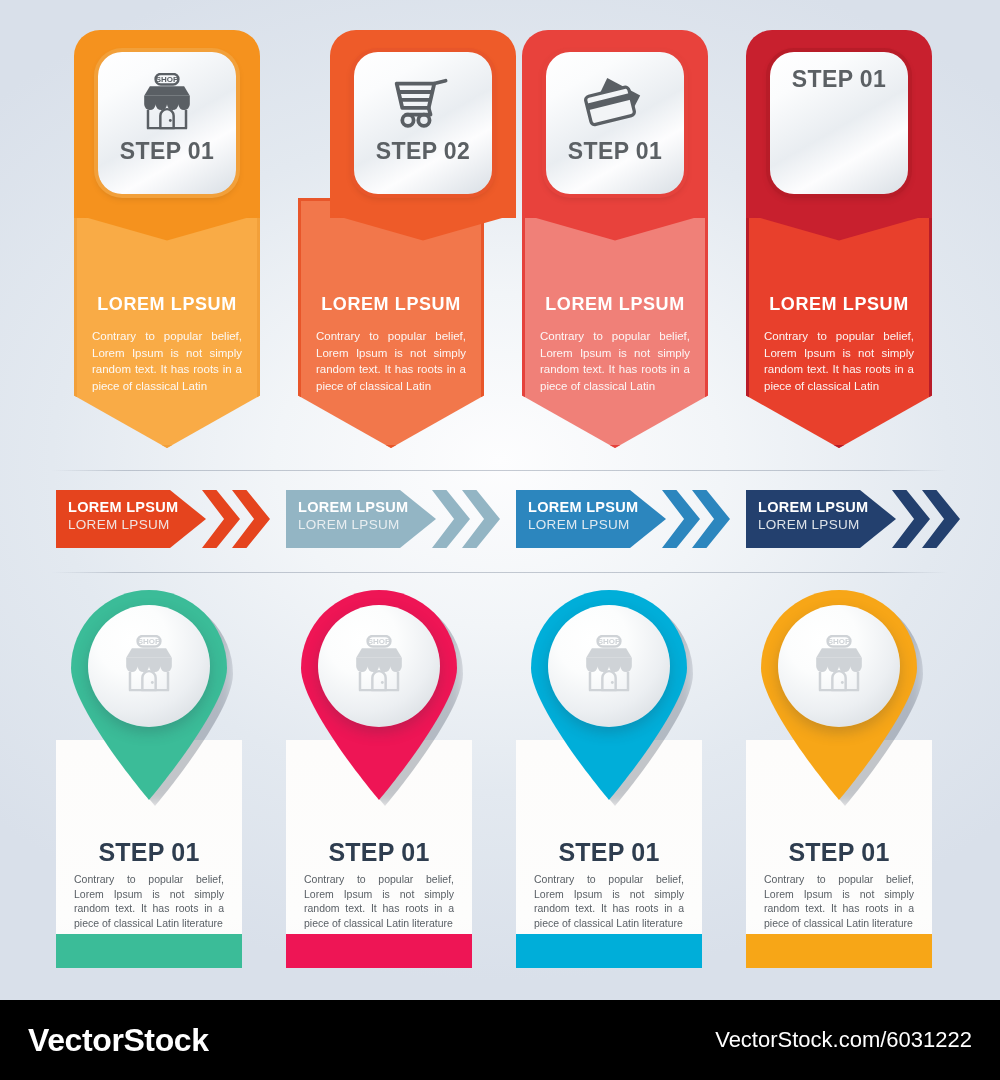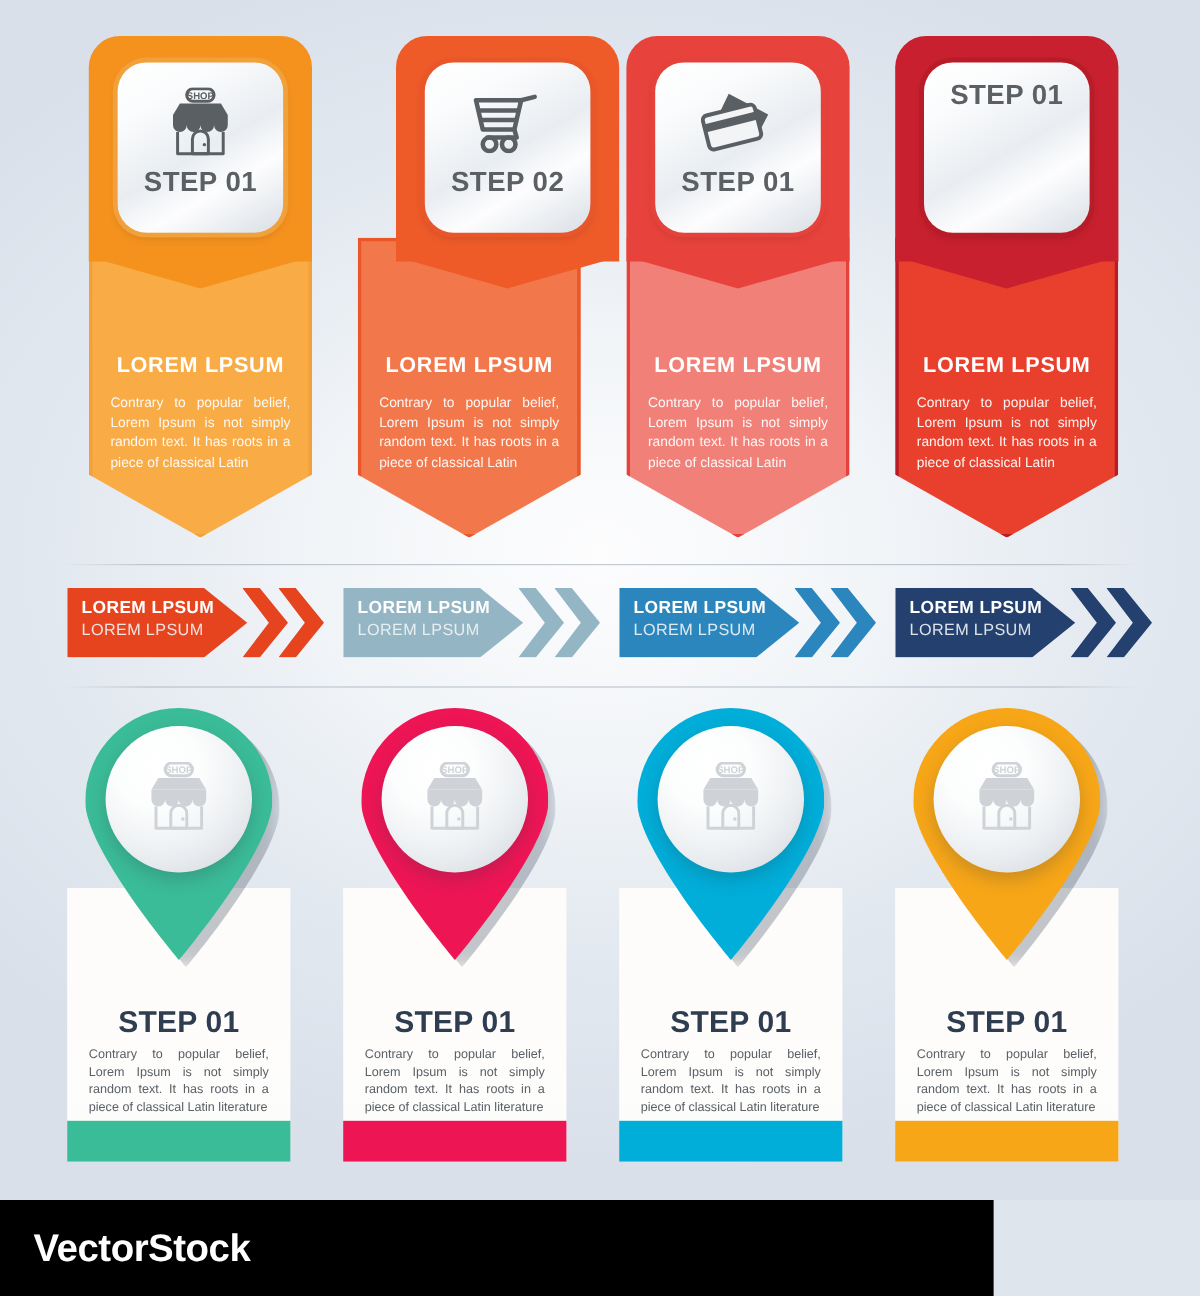--- a/index.html
+++ b/index.html
@@ -112,21 +112,21 @@
   }
   .pin-ball {
     position:absolute; left:17px; top:15px; width:122px; height:122px; border-radius:50%;
     background:radial-gradient(circle at 36% 28%,#ffffff 0%,#fcfdfd 30%,#eceff2 62%,#cfd5da 100%);
     box-shadow:0 6px 14px rgba(40,50,65,.22);
     display:flex; align-items:center; justify-content:center;
   }
 
   
   #footer {
-    position:absolute; left:0; top:1000px; width:828px; height:80px;
+    position:absolute; left:0; top:1000px; width:1000px; height:80px;
     background:#000; display:flex; align-items:center;
   }
   #footer .vs-logo {
     color:#fff; font-size:32px; font-weight:bold; margin-left:28px;
     font-family:"Liberation Sans", sans-serif; letter-spacing:-.4px;
   }
   #footer .vs-url {
     color:#fff; font-size:22px; position:absolute; right:28px;
     font-family:"Liberation Sans", sans-serif;
   }
@@ -341,13 +341,14 @@
               </svg></span>
           </div>
         </div>
       </div>
     </div>
 
 </div>
 
 <div id="footer">
   <span class="vs-logo">VectorStock</span>
+  <span class="vs-url">VectorStock.com/6031222</span>
 </div>
 
 </body></html>

